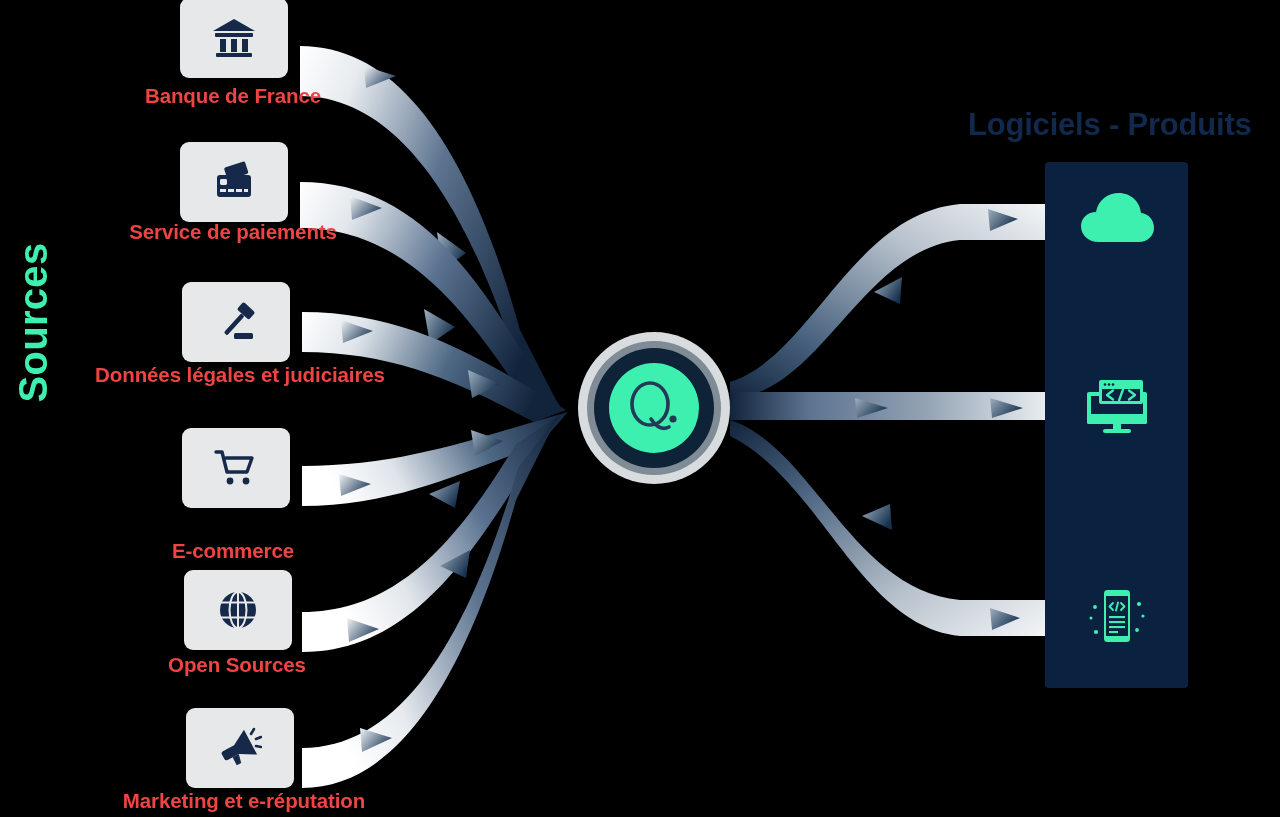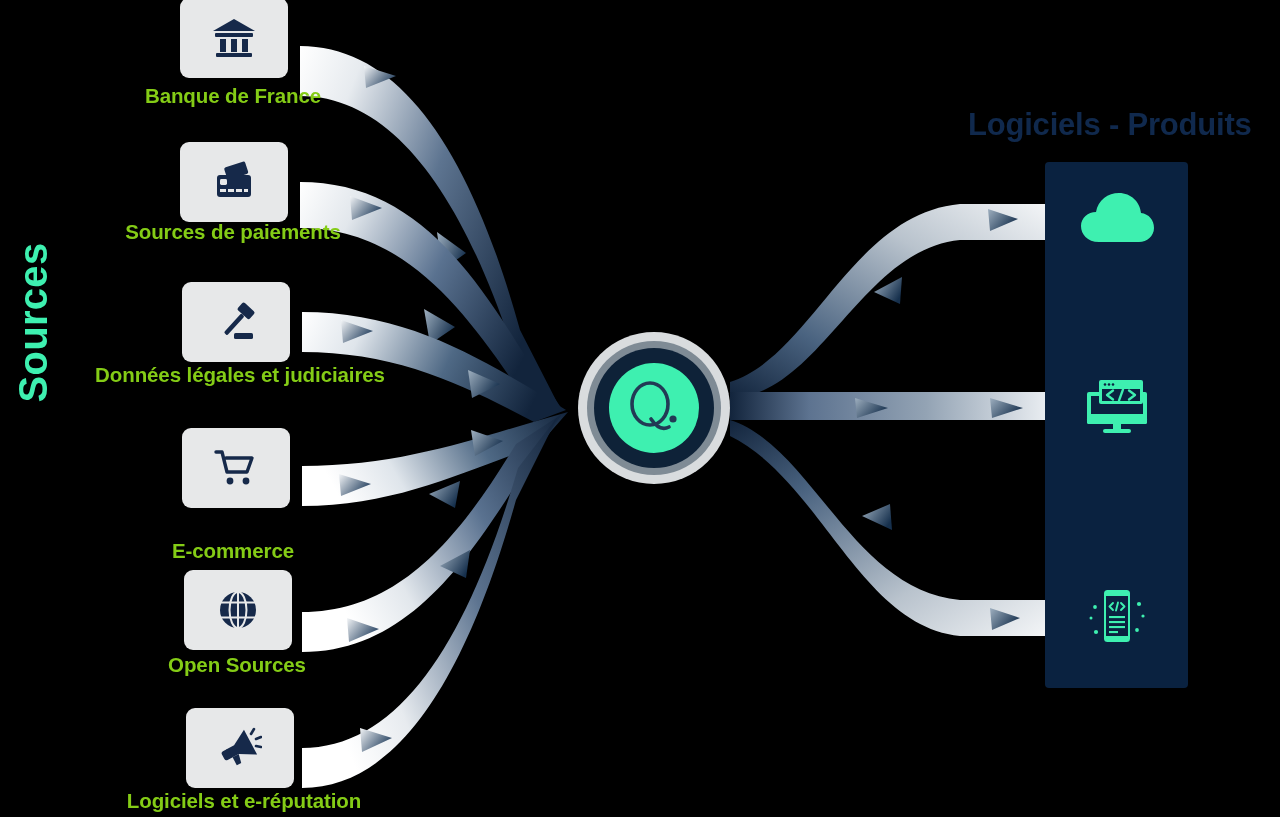--- a/index.html
+++ b/index.html
@@ -35,21 +35,21 @@
     position:absolute;
     width:108px;height:80px;
     background:#e7e8e9;
     border-radius:9px;
     display:flex;align-items:center;justify-content:center;
   }
   .src-tile svg{display:block;}
   .src-label{
     position:absolute;
     white-space:nowrap;
-    color:#84cc16;
+    color:#ef4444;
     font-size:20.5px;
     font-weight:700;
     letter-spacing:-0.1px;
     transform:translateX(-50%);
   }
 
   
   .panel{
     position:absolute;
     left:1045px;top:162px;
@@ -232,21 +232,21 @@
           </g>
           <rect x="6" y="14" width="34" height="22" rx="3"></rect>
           <rect x="9" y="18" width="7" height="6" rx="1.4" fill="#e7e8e9"></rect>
           <rect x="9" y="28" width="6" height="3" fill="#e7e8e9"></rect>
           <rect x="17" y="28" width="6" height="3" fill="#e7e8e9"></rect>
           <rect x="25" y="28" width="6" height="3" fill="#e7e8e9"></rect>
           <rect x="33" y="28" width="4" height="3" fill="#e7e8e9"></rect>
         </svg>
       </span>
     </div>
-    <div class="src-label" style="left:233px;top:220px;">Sources de paiements</div>
+    <div class="src-label" style="left:233px;top:220px;">Service de paiements</div>
   </div>
 
   <div class="src">
     <div class="src-tile" style="left:182px;top:282px;">
       <span>
         <svg width="44" height="44" viewBox="0 0 44 44" fill="#16294a">
           <g transform="rotate(42 22 22)">
             <rect x="14" y="2" width="16" height="10" rx="2"></rect>
             <rect x="20" y="12" width="4.5" height="26" rx="1.6"></rect>
           </g>
@@ -297,21 +297,21 @@
             <path d="M12 27 h7 l-2 9 h-5 z"></path>
           </g>
           <g stroke="#16294a" stroke-width="2.6" stroke-linecap="round">
             <line x1="33" y1="8" x2="36" y2="3"></line>
             <line x1="38" y1="13" x2="43" y2="11"></line>
             <line x1="38" y1="20" x2="43" y2="21"></line>
           </g>
         </svg>
       </span>
     </div>
-    <div class="src-label" style="left:244px;top:789px;">Logiciels et e-réputation</div>
+    <div class="src-label" style="left:244px;top:789px;">Marketing et e-réputation</div>
   </div>
 
   <div class="hub">
     <div class="hub-ring ring-outer"></div>
     <div class="hub-ring ring-mid"></div>
     <div class="hub-ring ring-dark"></div>
     <div class="hub-ring ring-core"></div>
     <div class="hub-logo">
       <svg width="74" height="74" viewBox="0 0 74 74">
         <ellipse cx="33" cy="33" rx="18" ry="21" fill="none" stroke="#223a55" stroke-width="3.6"></ellipse>

